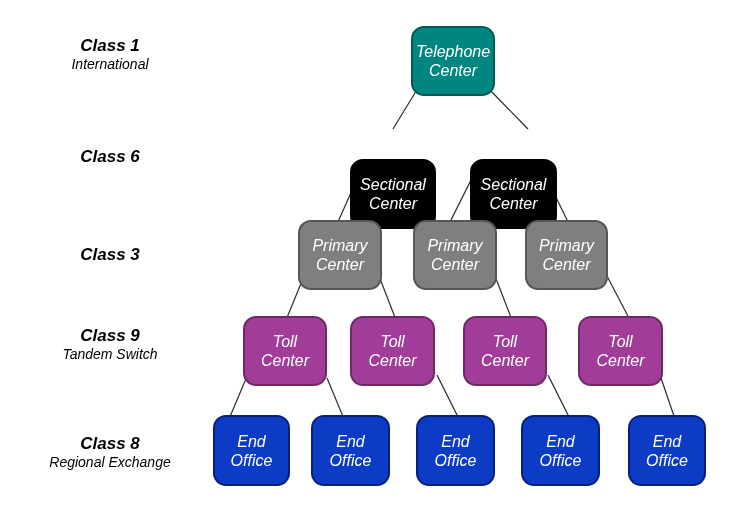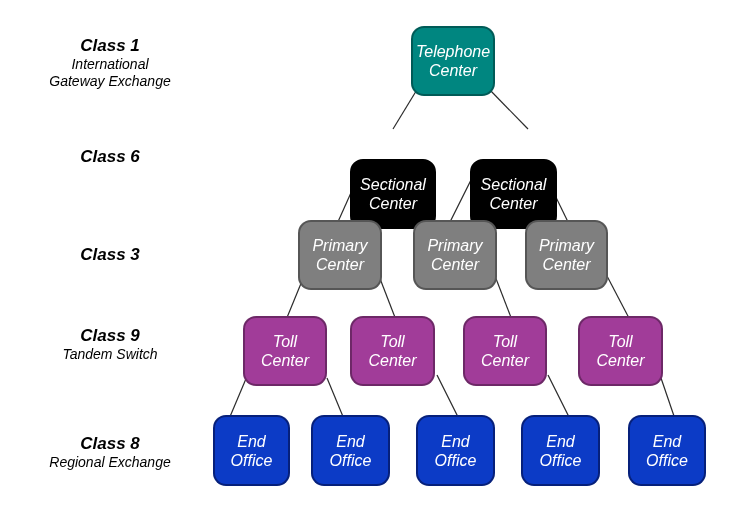--- a/index.html
+++ b/index.html
@@ -81,21 +81,20 @@
     <line x1="248" y1="374" x2="229" y2="419"></line>
     <line x1="327" y1="378" x2="344" y2="419"></line>
     <line x1="437" y1="375" x2="459" y2="419"></line>
     <line x1="548" y1="375" x2="570" y2="419"></line>
     <line x1="661" y1="378" x2="675" y2="419"></line>
   </svg>
 
   <div class="row-label" style="top:36px">
     <div class="row-title">Class 1</div>
     <div class="row-sub">International</div>
-    <div class="row-sub">Gateway Exchange</div>
   </div>
   <div class="row-label" style="top:147px">
     <div class="row-title">Class 6</div>
   </div>
   <div class="row-label" style="top:245px">
     <div class="row-title">Class 3</div>
   </div>
   <div class="row-label" style="top:326px">
     <div class="row-title">Class 9</div>
     <div class="row-sub">Tandem Switch</div>

